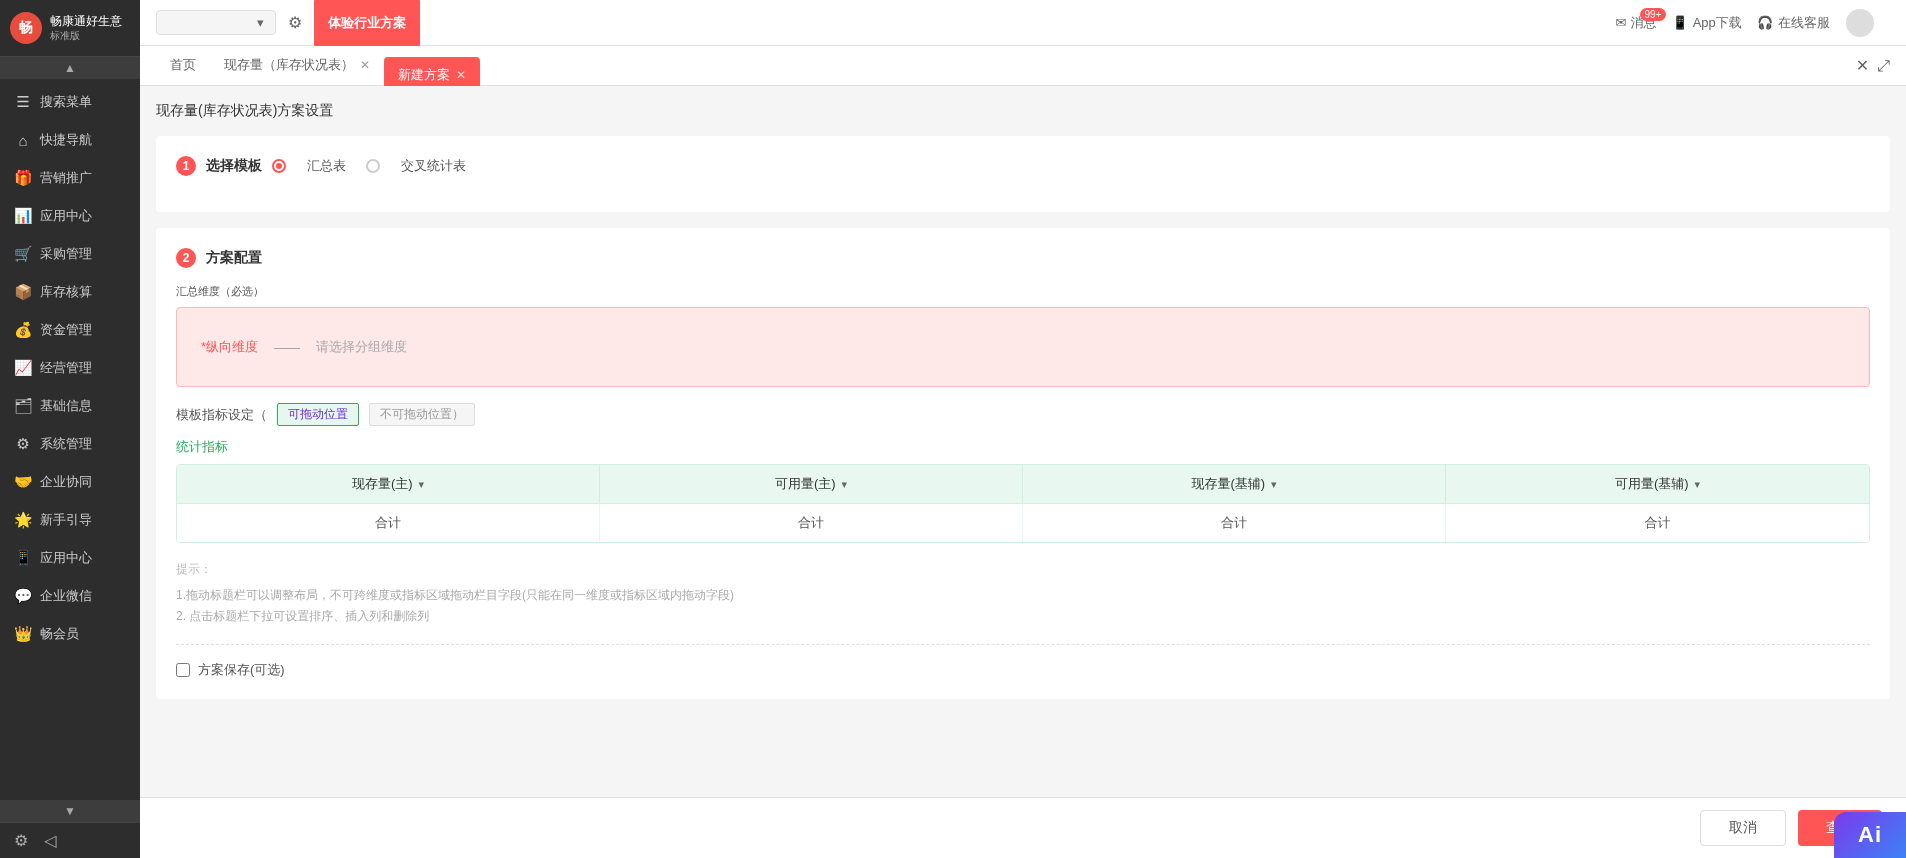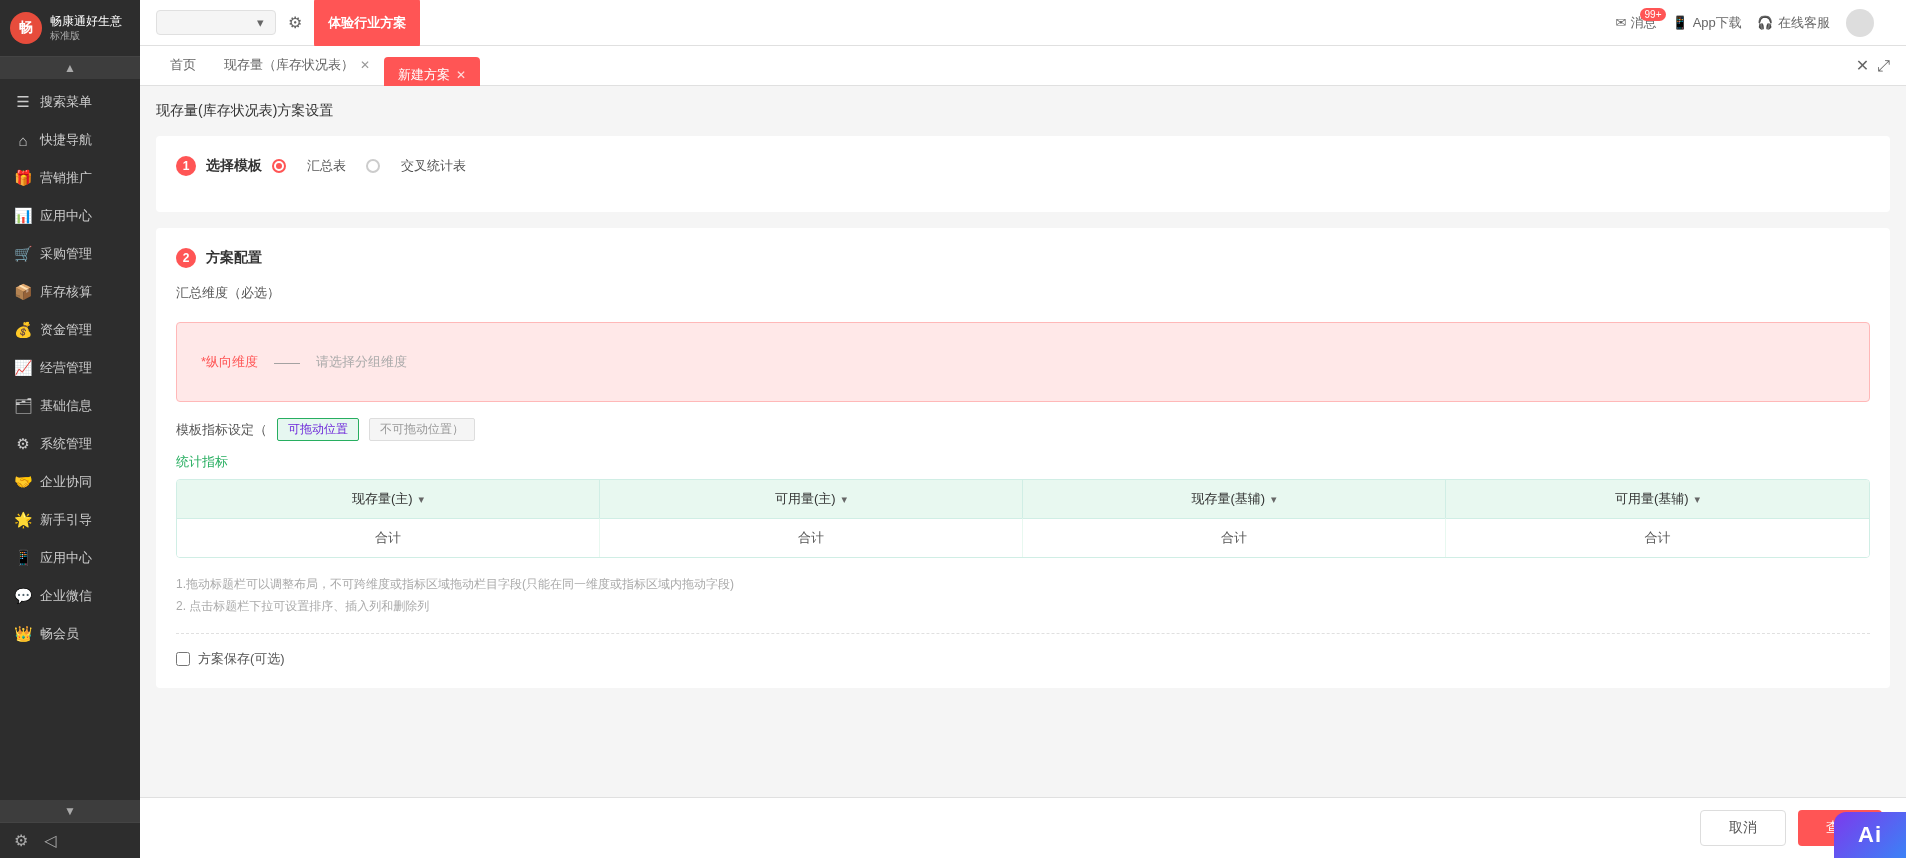--- a/index.html
+++ b/index.html
@@ -164,21 +164,21 @@
     .radio-group { display: flex; align-items: center; gap: 20px; }
     .radio-item { display: flex; align-items: center; gap: 21px; cursor: pointer; font-size: 13px; color: #555; }
     .radio-dot {
       width: 14px; height: 14px; border-radius: 50%;
       border: 2px solid #ccc; display: flex; align-items: center; justify-content: center;
     }
     .radio-dot.checked { border-color: #f55; }
     .radio-dot.checked::after { content: ''; width: 6px; height: 6px; border-radius: 50%; background: #f55; }
 
     
-    .dimension-label { font-size: 13px; color: #555; margin-bottom: 20px; }
+    .dimension-label { font-size: 11px; color: #555; margin-bottom: 8px; }
     .dimension-box {
       background: #ffe8e8;
       border: 1px solid #ffb8b8;
       border-radius: 4px;
       padding: 20px 24px;
       margin-bottom: 16px;
       min-height: 80px;
       display: flex; align-items: center;
     }
     .dimension-row { display: flex; align-items: center; gap: 16px; }
@@ -452,20 +452,21 @@
           <div class="stats-table-body">
             <div class="stats-cell">合计</div>
             <div class="stats-cell">合计</div>
             <div class="stats-cell">合计</div>
             <div class="stats-cell">合计</div>
           </div>
         </div>
       </div>
 
       <div class="hint">
+        <div class="hint-title">提示：</div>
         <div>1.拖动标题栏可以调整布局，不可跨维度或指标区域拖动栏目字段(只能在同一维度或指标区域内拖动字段)</div>
         <div>2. 点击标题栏下拉可设置排序、插入列和删除列</div>
       </div>
 
       <hr class="divider">
 
       <div class="save-scheme">
         <input type="checkbox" class="save-checkbox" style="">
         <span class="save-label">方案保存(可选)</span>
       </div>

